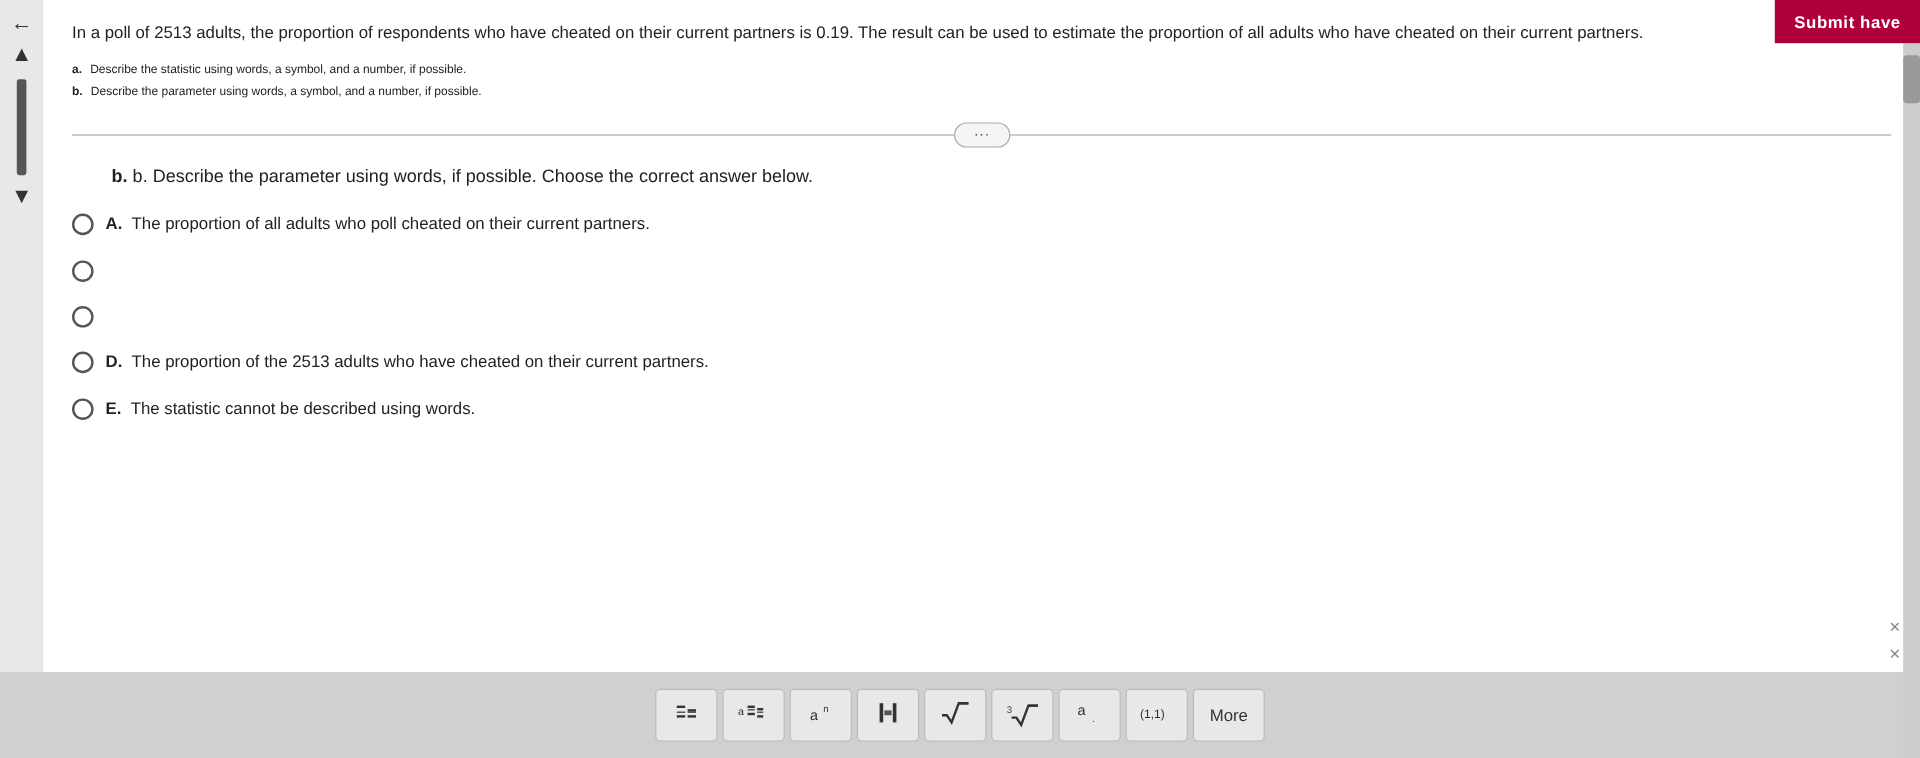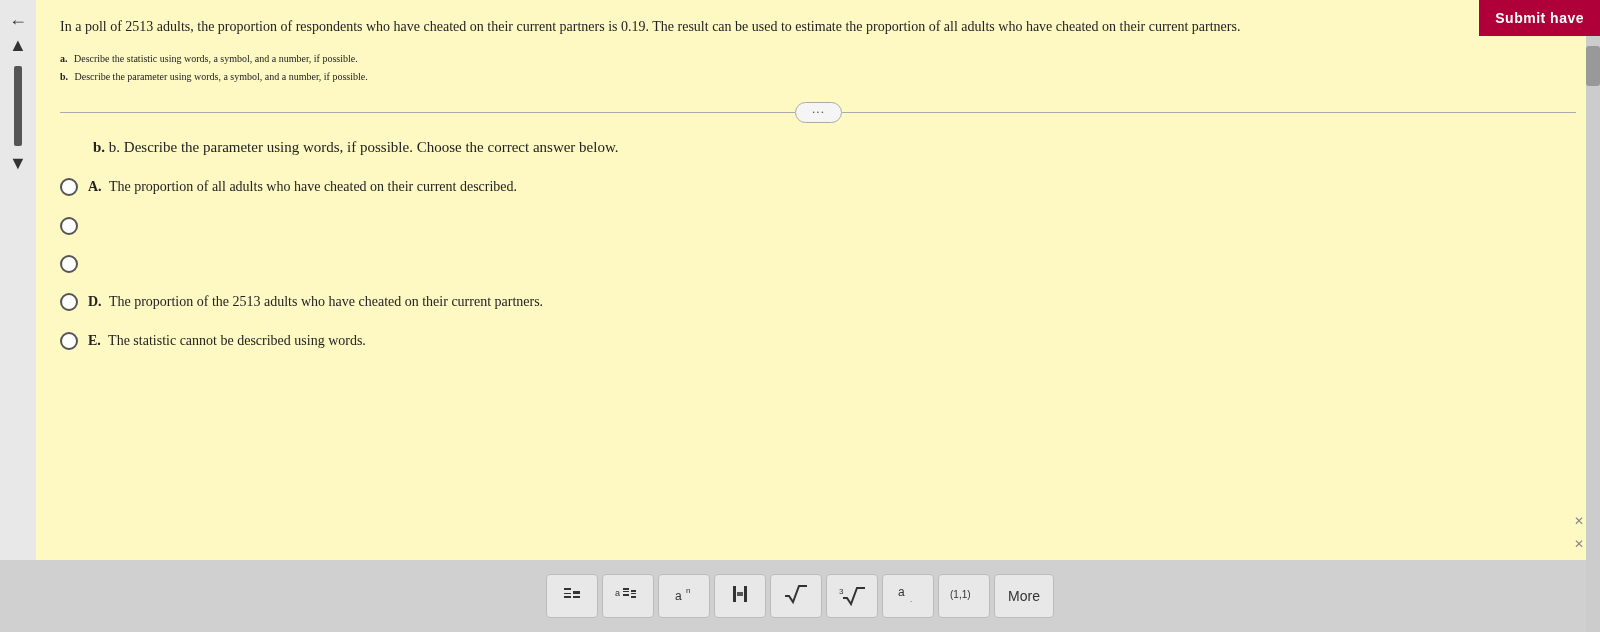--- a/index.html
+++ b/index.html
@@ -68,24 +68,23 @@
       margin-top: 4px;
     }
 
     
     .main-content {
       position: absolute;
       left: 36px;
       top: 0;
       right: 0;
       bottom: 0;
-      background: #fef9c3;
+      background: #ffffff;
       padding: 16px 24px 120px 24px;
       overflow: hidden;
-      font-family: Liberation Serif, serif;
     }
 
     
     .question-intro {
       font-size: 14px;
       color: #222;
       line-height: 1.6;
       margin-bottom: 12px;
     }
 
@@ -278,21 +277,21 @@
 
   <div class="part-b-title">
     <strong>b.</strong> <span>b. Describe the parameter using words, if possible. Choose the correct answer below.</span>
   </div>
 
   <ul class="options-list">
     <li class="option-item">
       <div class="radio-circle"></div>
       <span>
         <span class="option-label">A.</span>
-        <span>The proportion of all adults who have cheated on their current described.</span>
+        <span>The proportion of all adults who poll cheated on their current partners.</span>
       </span>
     </li>
     <li class="option-item">
       <div class="radio-circle"></div>
     </li>
     <li class="option-item">
       <div class="radio-circle"></div>
     </li>
     <li class="option-item">
       <div class="radio-circle"></div>

